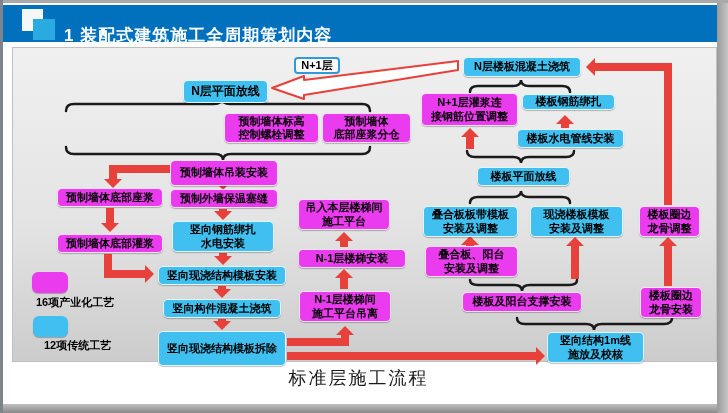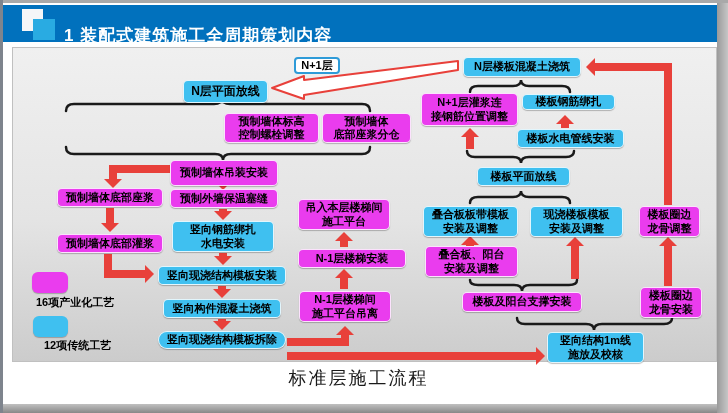--- a/index.html
+++ b/index.html
@@ -102,21 +102,21 @@
 底部座浆分仓</div>
 
   <div class="node magenta" style="left:170px; top:160px; width:108px; height:26px;">预制墙体吊装安装</div>
   <div class="node magenta" style="left:57px; top:188px; width:106px; height:19px;">预制墙体底部座浆</div>
   <div class="node magenta" style="left:170px; top:189px; width:108px; height:19px;">预制外墙保温塞缝</div>
   <div class="node cyan" style="left:172px; top:221px; width:102px; height:31px;">竖向钢筋绑扎
 水电安装</div>
   <div class="node magenta" style="left:57px; top:234px; width:106px; height:19px;">预制墙体底部灌浆</div>
   <div class="node cyan" style="left:158px; top:266px; width:128px; height:19px;">竖向现浇结构模板安装</div>
   <div class="node cyan" style="left:163px; top:299px; width:118px; height:19px;">竖向构件混凝土浇筑</div>
-  <div class="node cyan" style="left:158px; top:331px; width:128px; height:18px;border-radius:9px;">竖向现浇结构模板拆除</div>
+  <div class="node cyan" style="left:158px; top:331px; width:128px; height:35px;">竖向现浇结构模板拆除</div>
 
   <div class="node magenta" style="left:298px; top:199px; width:92px; height:31px;">吊入本层楼梯间
 施工平台</div>
   <div class="node magenta" style="left:298px; top:249px; width:108px; height:19px;">N-1层楼梯安装</div>
   <div class="node magenta" style="left:299px; top:291px; width:92px; height:31px;">N-1层楼梯间
 施工平台吊离</div>
 
   <div class="node cyan" style="left:463px; top:57px; width:118px; height:20px;">N层楼板混凝土浇筑</div>
   <div class="node magenta" style="left:421px; top:93px; width:97px; height:33px;">N+1层灌浆连
 接钢筋位置调整</div>

